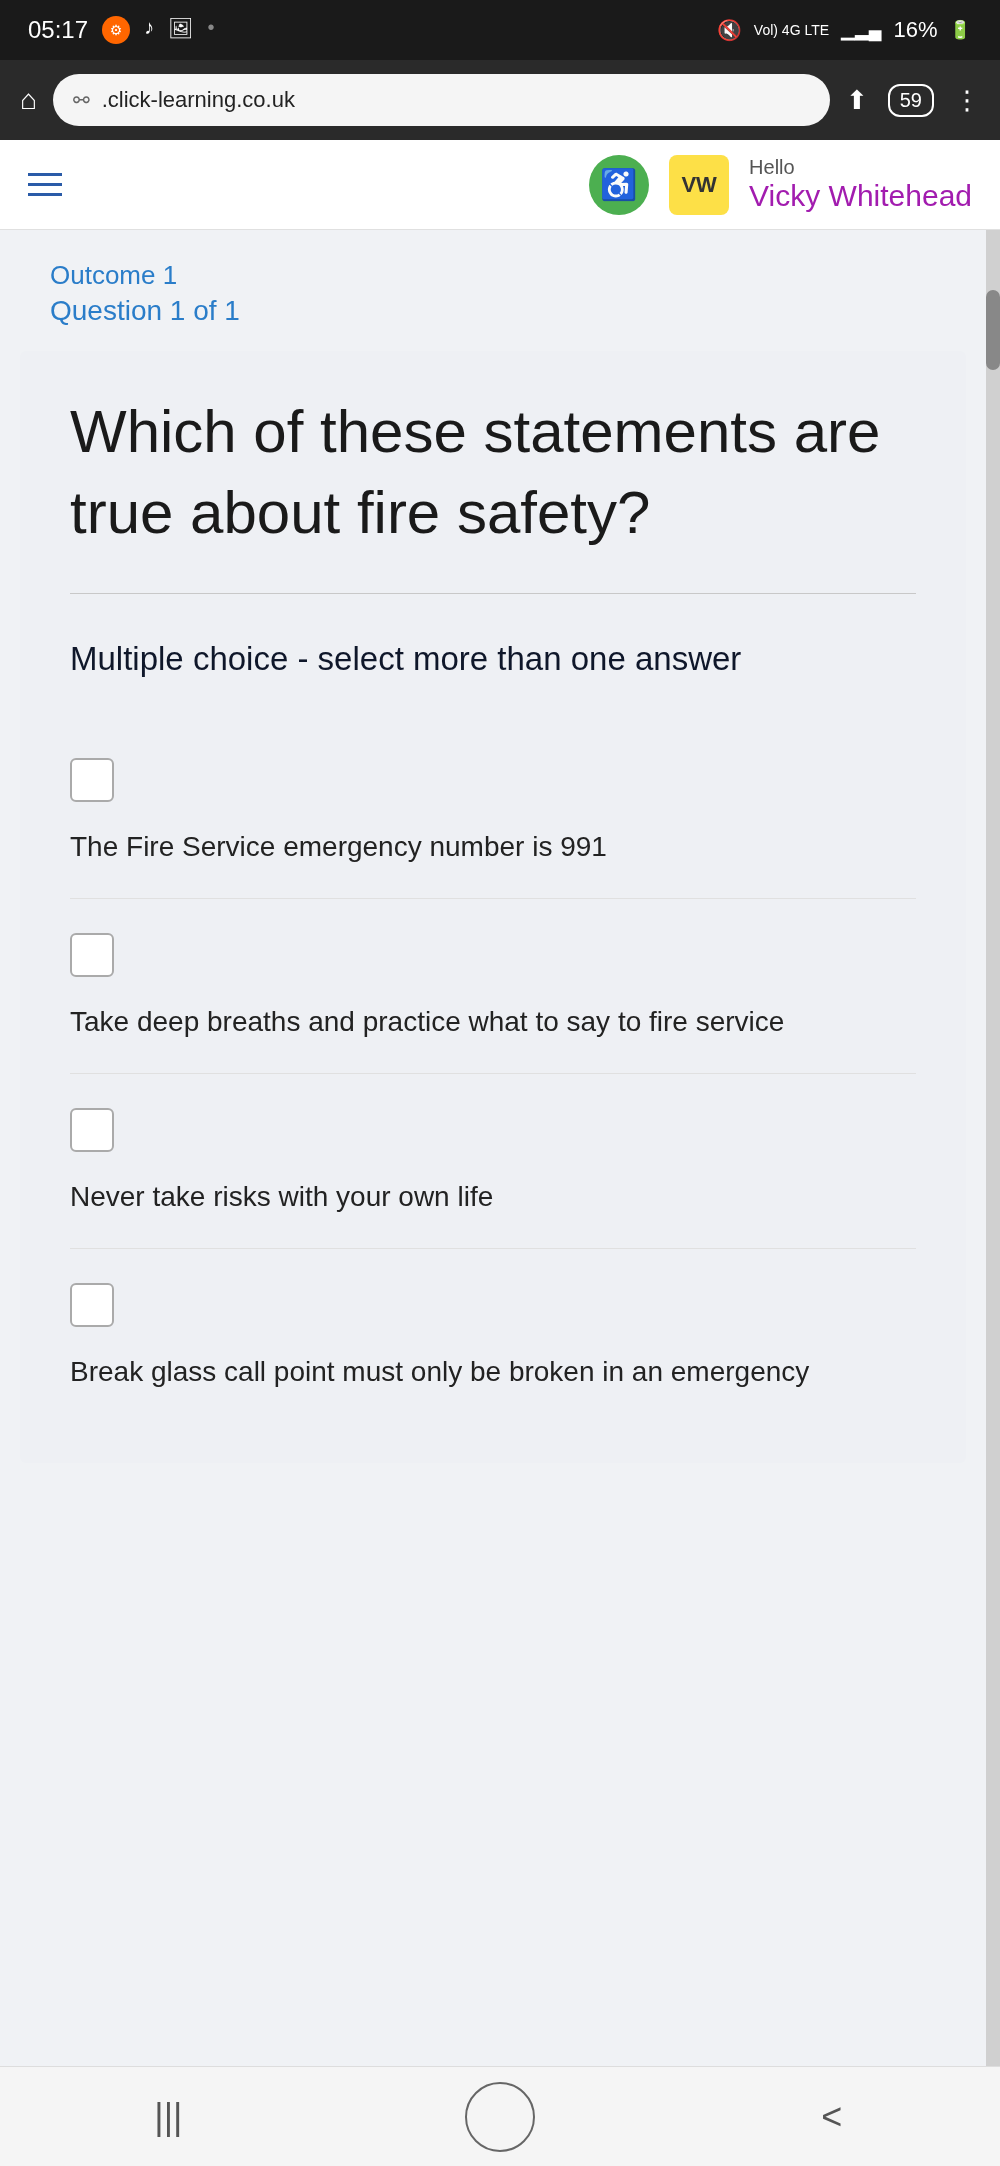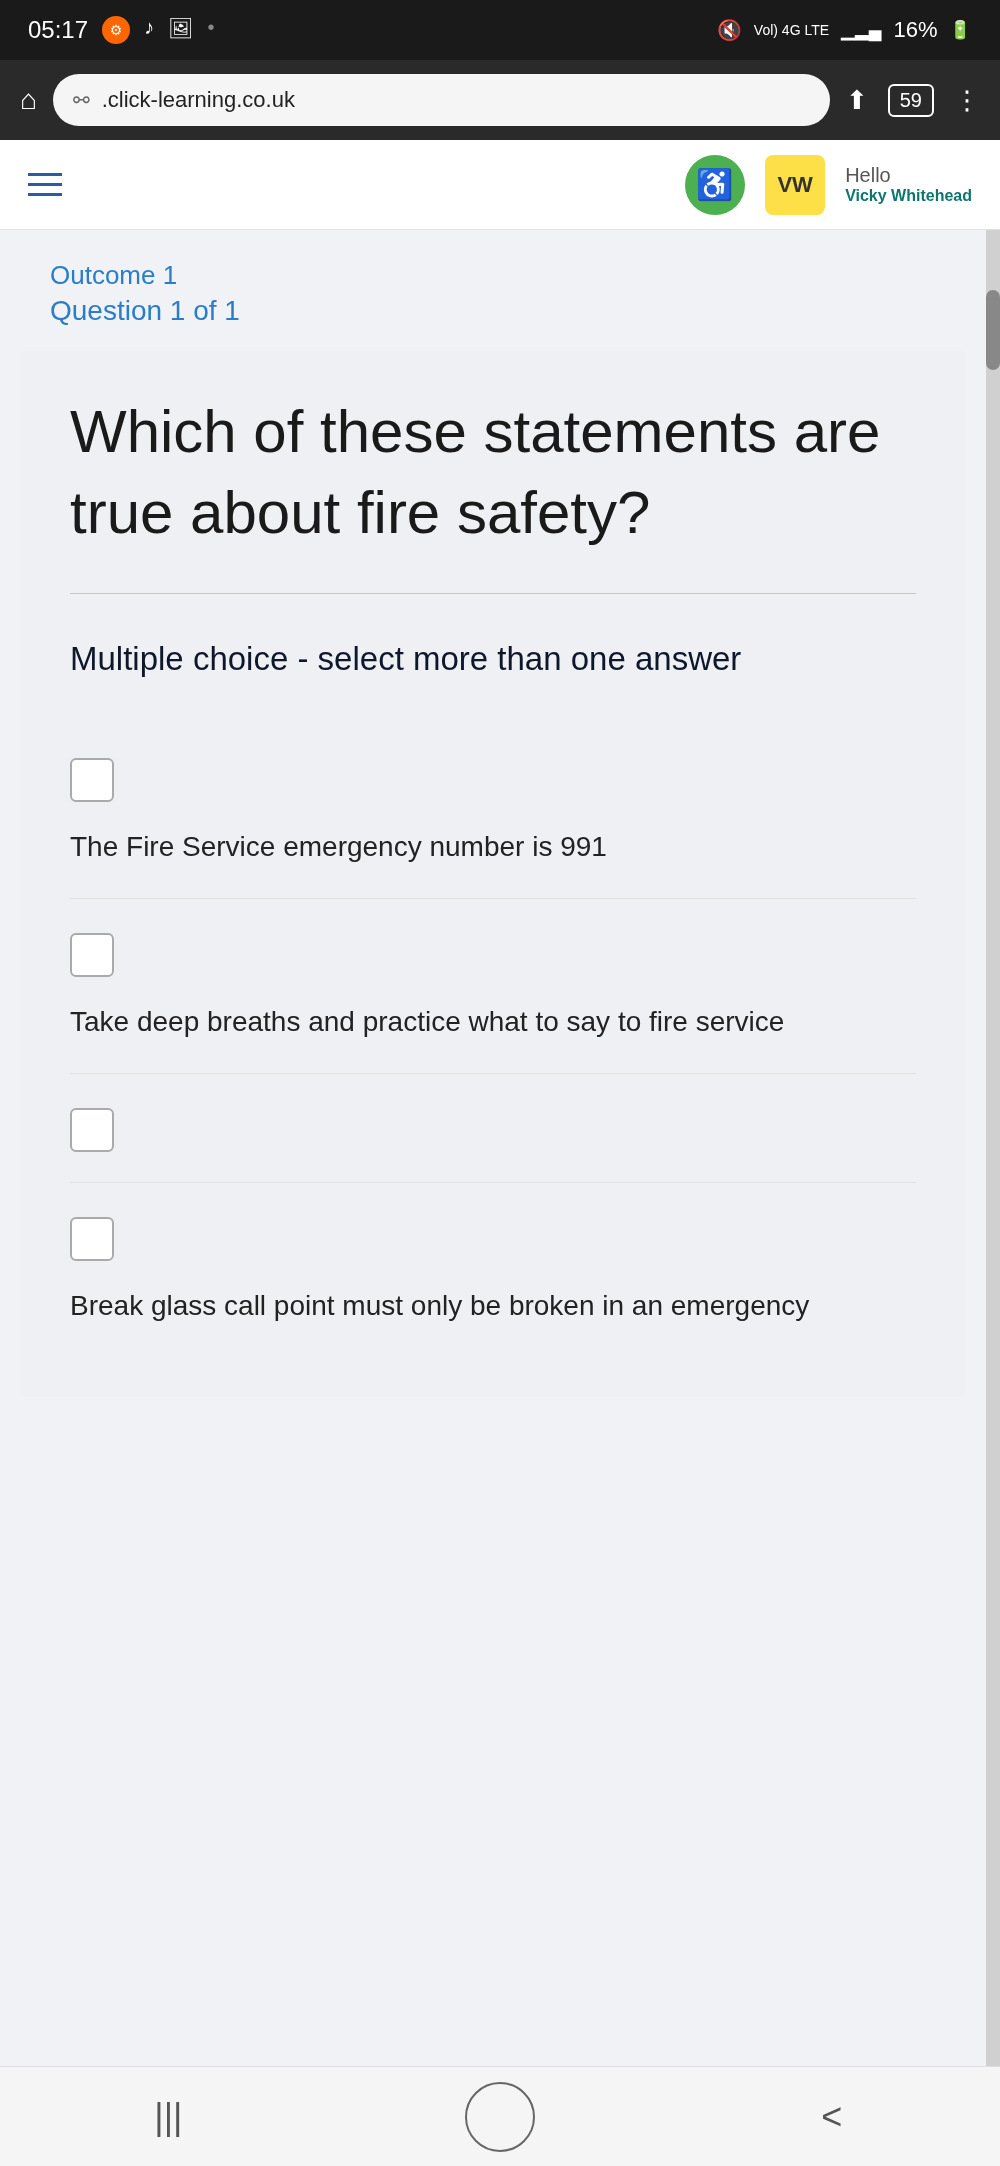--- a/index.html
+++ b/index.html
@@ -90,21 +90,21 @@
     }
     .browser-actions {
       display: flex;
       align-items: center;
       gap: 20px;
       color: white;
       font-size: 26px;
     }
     .tab-count {
       border: 2px solid white;
-      border-radius: 6px;
+      border-radius: 12px;
       padding: 3px 10px;
       font-size: 20px;
       color: white;
     }
 
     
     .app-header {
       width: 100%;
       height: 90px;
       background: white;
@@ -152,23 +152,23 @@
     }
     .user-info {
       display: flex;
       flex-direction: column;
     }
     .user-hello {
       font-size: 20px;
       color: #555;
     }
     .user-name {
-      font-size: 16px;
-      color: #0f766e;
-      font-weight: 700;
+      font-size: 30px;
+      color: #a21caf;
+      font-weight: 400;
     }
 
     
     .content-wrapper {
       display: flex;
       width: 100%;
     }
     .main-content {
       flex: 1;
       background: #f0f2f5;
@@ -362,20 +362,21 @@
           <span class="answer-text">The Fire Service emergency number is 991</span>
         </div>
 
         <div class="answer-option">
           <div class="checkbox"></div>
           <span class="answer-text">Take deep breaths and practice what to say to fire service</span>
         </div>
 
         <div class="answer-option">
           <div class="checkbox"></div>
+          <span class="answer-text">Never take risks with your own life</span>
         </div>
 
         <div class="answer-option">
           <div class="checkbox"></div>
           <span class="answer-text">Break glass call point must only be broken in an emergency</span>
         </div>
 
       </div>
     </div>
 

